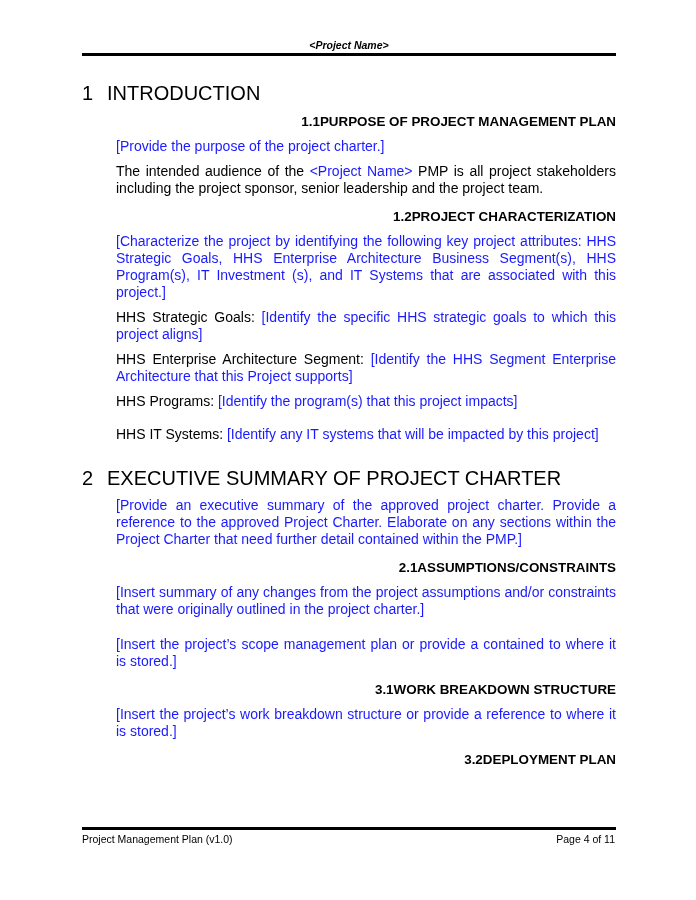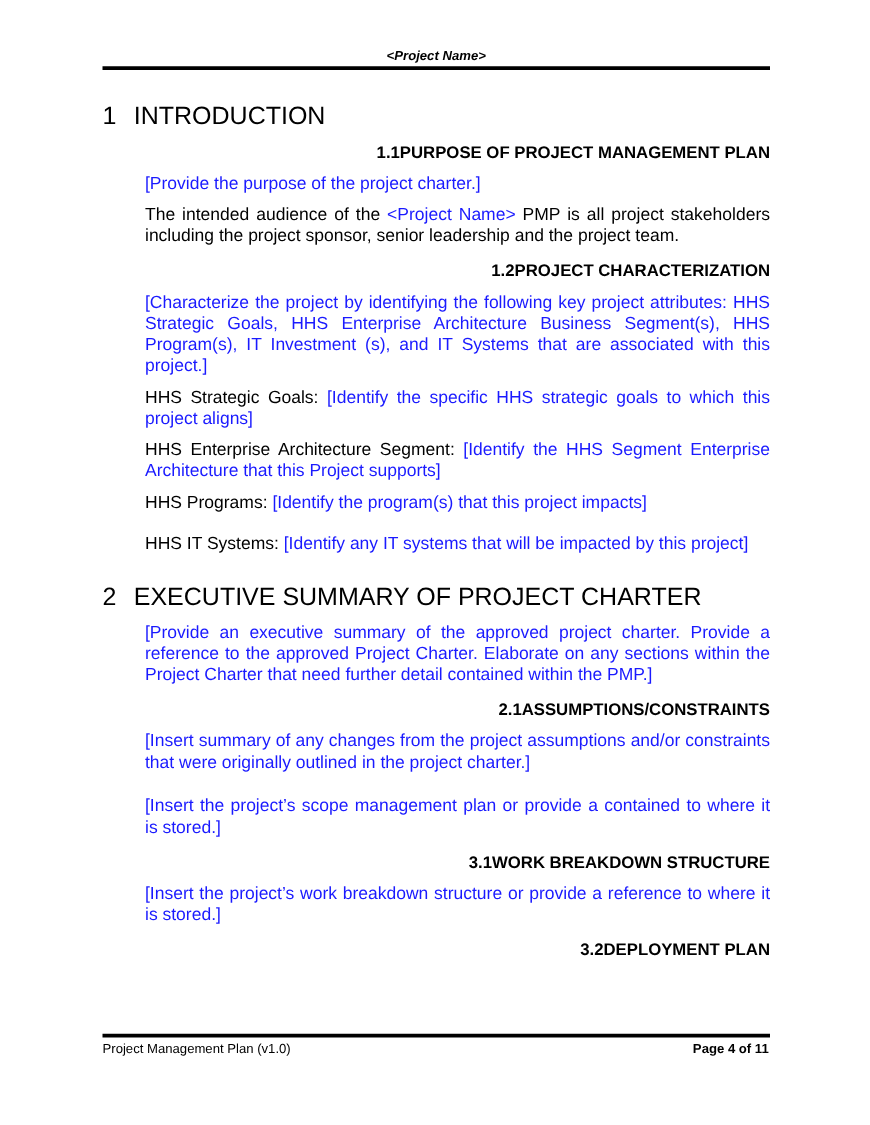--- a/index.html
+++ b/index.html
@@ -12,21 +12,21 @@
   .content { position: absolute; left: 82px; top: 80px; width: 534px; }
   h1 { font-size: 20px; font-weight: normal; margin: 0; height: 26px; line-height: 26px; white-space: nowrap; }
   h1 .num { display: inline-block; width: 25px; }
   h2 { font-size: 13.4px; font-weight: bold; margin: 0; height: 20px; line-height: 20px; white-space: nowrap; text-align: right; }
   h2 .num { display: inline-block; width: 34px; }
   p { margin: 0 0 0 34px; font-size: 14px; line-height: 17px; text-align: justify; }
   .blue { color: #1a1aff; }
   .gap6 { height: 6px; } .gap8 { height: 8px; } .gap10 { height: 10px; }
   .gap12 { height: 12px; } .gap22 { height: 22px; }
   .ftr-left { position: absolute; left: 82px; top: 833px; font-size: 10.5px; }
-  .ftr-right { position: absolute; right: 81px; top: 833px; font-size: 10.5px; font-weight: bold; }
+  .ftr-right { position: absolute; right: 81px; top: 833px; font-size: 10.5px; }
   .ftr-disc { position: absolute; left: 82px; width: 534px; top: 847px; text-align: center;
               font-size: 10.5px; font-style: italic; color: #1a1aff; }
   .clip { position: absolute; left: 0; top: 0; width: 696px; height: 826px; overflow: hidden; }
 </style>
 </head>
 <body>
 
 <div class="page">
   <div class="hdr-text">&lt;Project Name&gt;</div>
   <div class="rule" style="top:53px;"></div>

